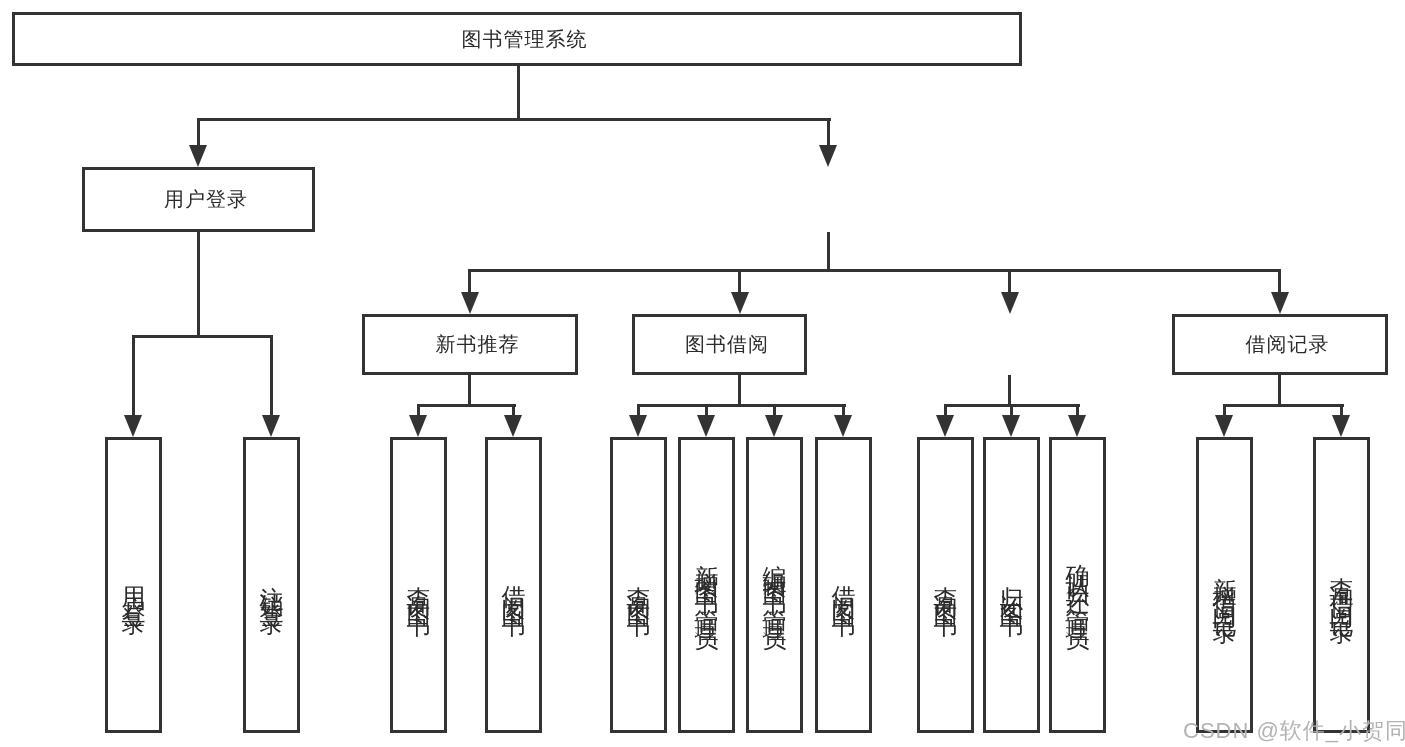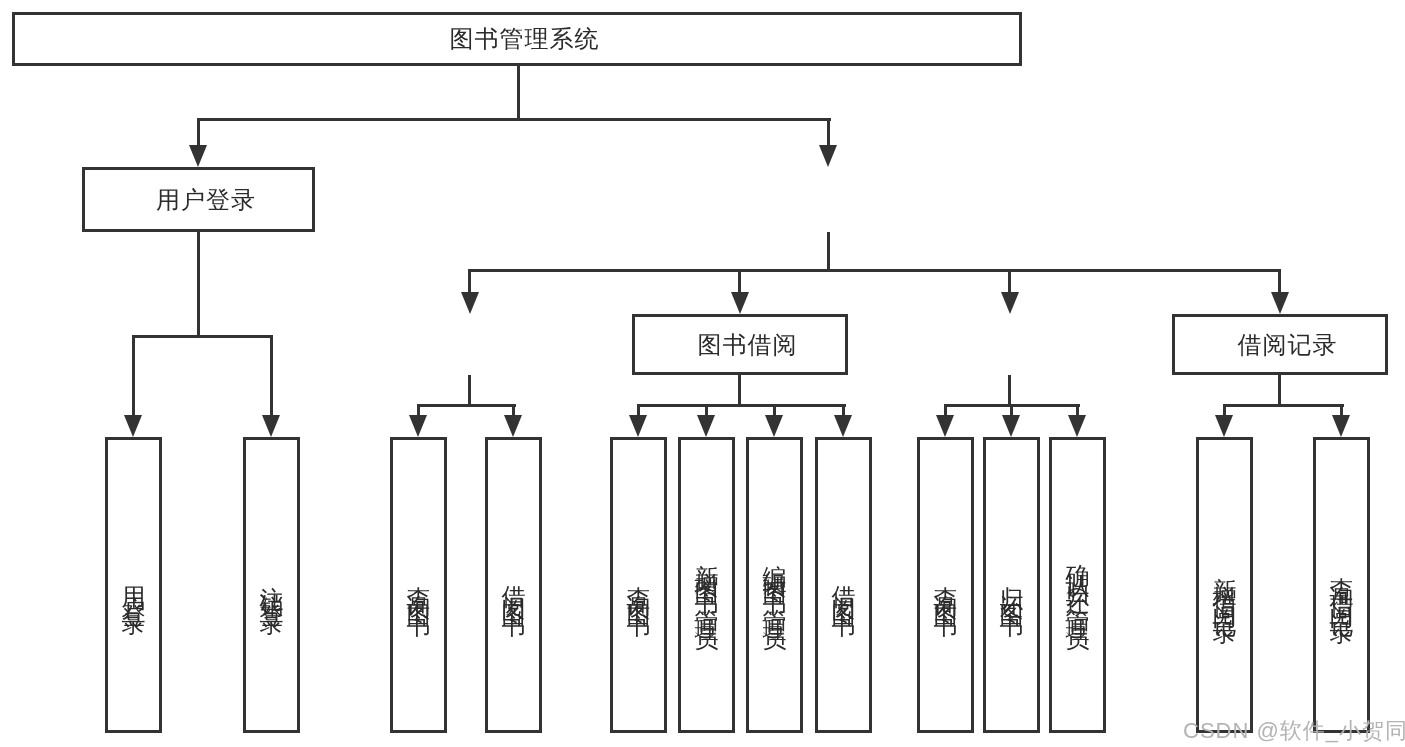--- a/index.html
+++ b/index.html
@@ -13,21 +13,21 @@
   .box{
     position:absolute;
     box-sizing:border-box;
     border:3px solid #333333;
     background:#ffffff;
     display:flex;
     align-items:center;
     justify-content:center;
     color:#2b2b2b;
   }
-  .hbox{font-size:24px;letter-spacing:1px;padding-left:15px;}
+  .hbox{font-size:20px;letter-spacing:1px;padding-left:15px;}
   .vbox{
     writing-mode:vertical-rl;
     text-orientation:mixed;
     font-size:24px;
     letter-spacing:9px;
     line-height:1;
   }
   .vline{position:absolute;width:3px;background:#333333;}
   .hline{position:absolute;height:3px;background:#333333;}
   .arrow{
@@ -78,21 +78,24 @@
   <div class="hline" style="left:468px;top:269px;width:813px;"></div>
   <div class="vline" style="left:468px;top:269px;height:23px;"></div>
   <div class="arrow" style="left:461px;top:292px;"></div>
   <div class="vline" style="left:738px;top:269px;height:23px;"></div>
   <div class="arrow" style="left:731px;top:292px;"></div>
   <div class="vline" style="left:1008px;top:269px;height:23px;"></div>
   <div class="arrow" style="left:1001px;top:292px;"></div>
   <div class="vline" style="left:1278px;top:269px;height:23px;"></div>
   <div class="arrow" style="left:1271px;top:292px;"></div>
 
-  <div class="box hbox" style="left:632px;top:314px;width:216px;height:61px;">
+  <div class="box hbox" style="left:362px;top:314px;width:216px;height:61px;">
+    <span>新书推荐</span>
+  </div>
+  <div class="box hbox" style="left:632px;top:314px;width:175px;height:61px;">
     <span>图书借阅</span>
   </div>
   <div class="box hbox" style="left:1172px;top:314px;width:216px;height:61px;">
     <span>借阅记录</span>
   </div>
 
   <div class="vline" style="left:468px;top:375px;height:31px;"></div>
   <div class="hline" style="left:417px;top:404px;width:99px;"></div>
   <div class="vline" style="left:417px;top:404px;height:13px;"></div>
   <div class="arrow" style="left:409px;top:415px;"></div>

